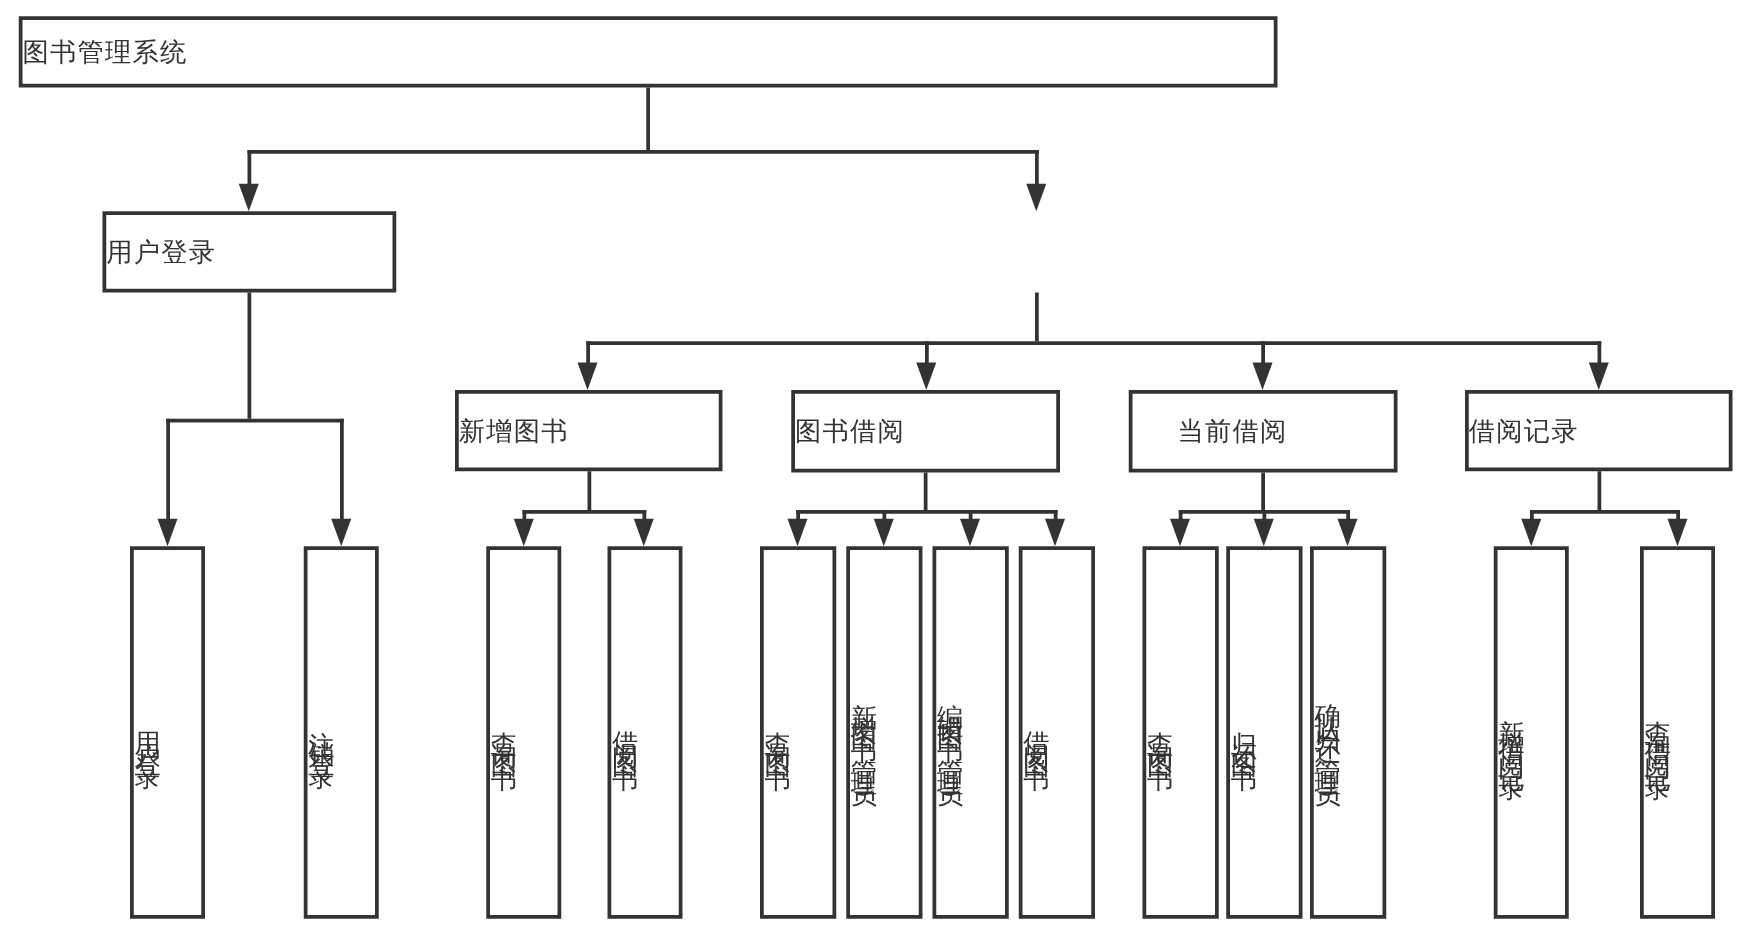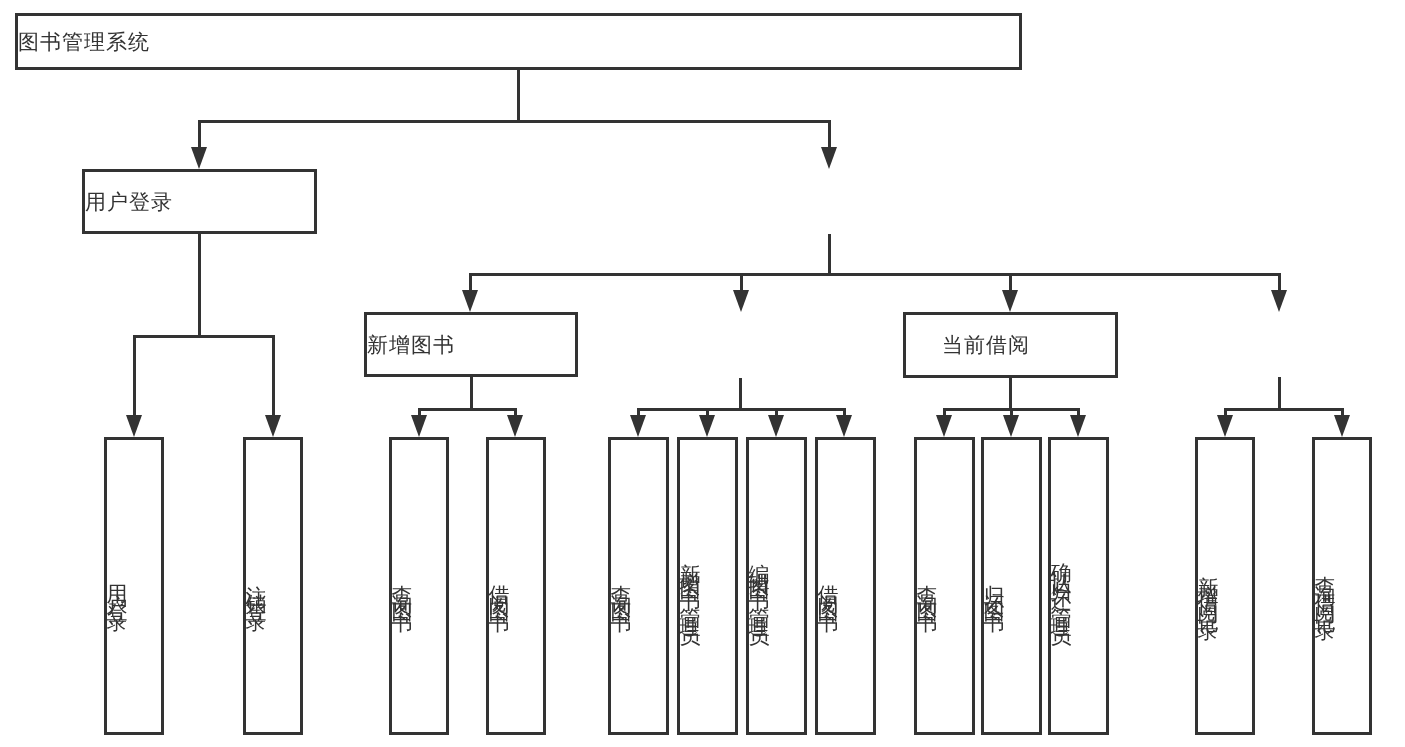--- a/index.html
+++ b/index.html
@@ -88,22 +88,28 @@
   <div class="vl" style="left:740px; top:273px; height:20px;"></div>
   <div class="arr" style="left:733px; top:290px;"></div>
   <div class="vl" style="left:1009px; top:273px; height:20px;"></div>
   <div class="arr" style="left:1002px; top:290px;"></div>
   <div class="vl" style="left:1278px; top:273px; height:20px;"></div>
   <div class="arr" style="left:1271px; top:290px;"></div>
 
   <div class="box h" style="left:364px; top:312px; width:214px; height:65px;">
     <span>新增图书</span>
   </div>
+  <div class="box h" style="left:633px; top:312px; width:215px; height:66px;">
+    <span>图书借阅</span>
+  </div>
   <div class="box h" style="left:903px; top:312px; width:215px; height:66px;padding-left:36px;">
     <span>当前借阅</span>
+  </div>
+  <div class="box h" style="left:1172px; top:312px; width:214px; height:65px;">
+    <span>借阅记录</span>
   </div>
 
   <div class="vl" style="left:470px; top:377px; height:31px;"></div>
   <div class="hl" style="left:418px; top:408px; width:99px;"></div>
   <div class="vl" style="left:418px; top:408px; height:10px;"></div>
   <div class="arr" style="left:411px; top:415px;"></div>
   <div class="vl" style="left:514px; top:408px; height:10px;"></div>
   <div class="arr" style="left:507px; top:415px;"></div>
 
   <div class="vl" style="left:739px; top:378px; height:30px;"></div>

